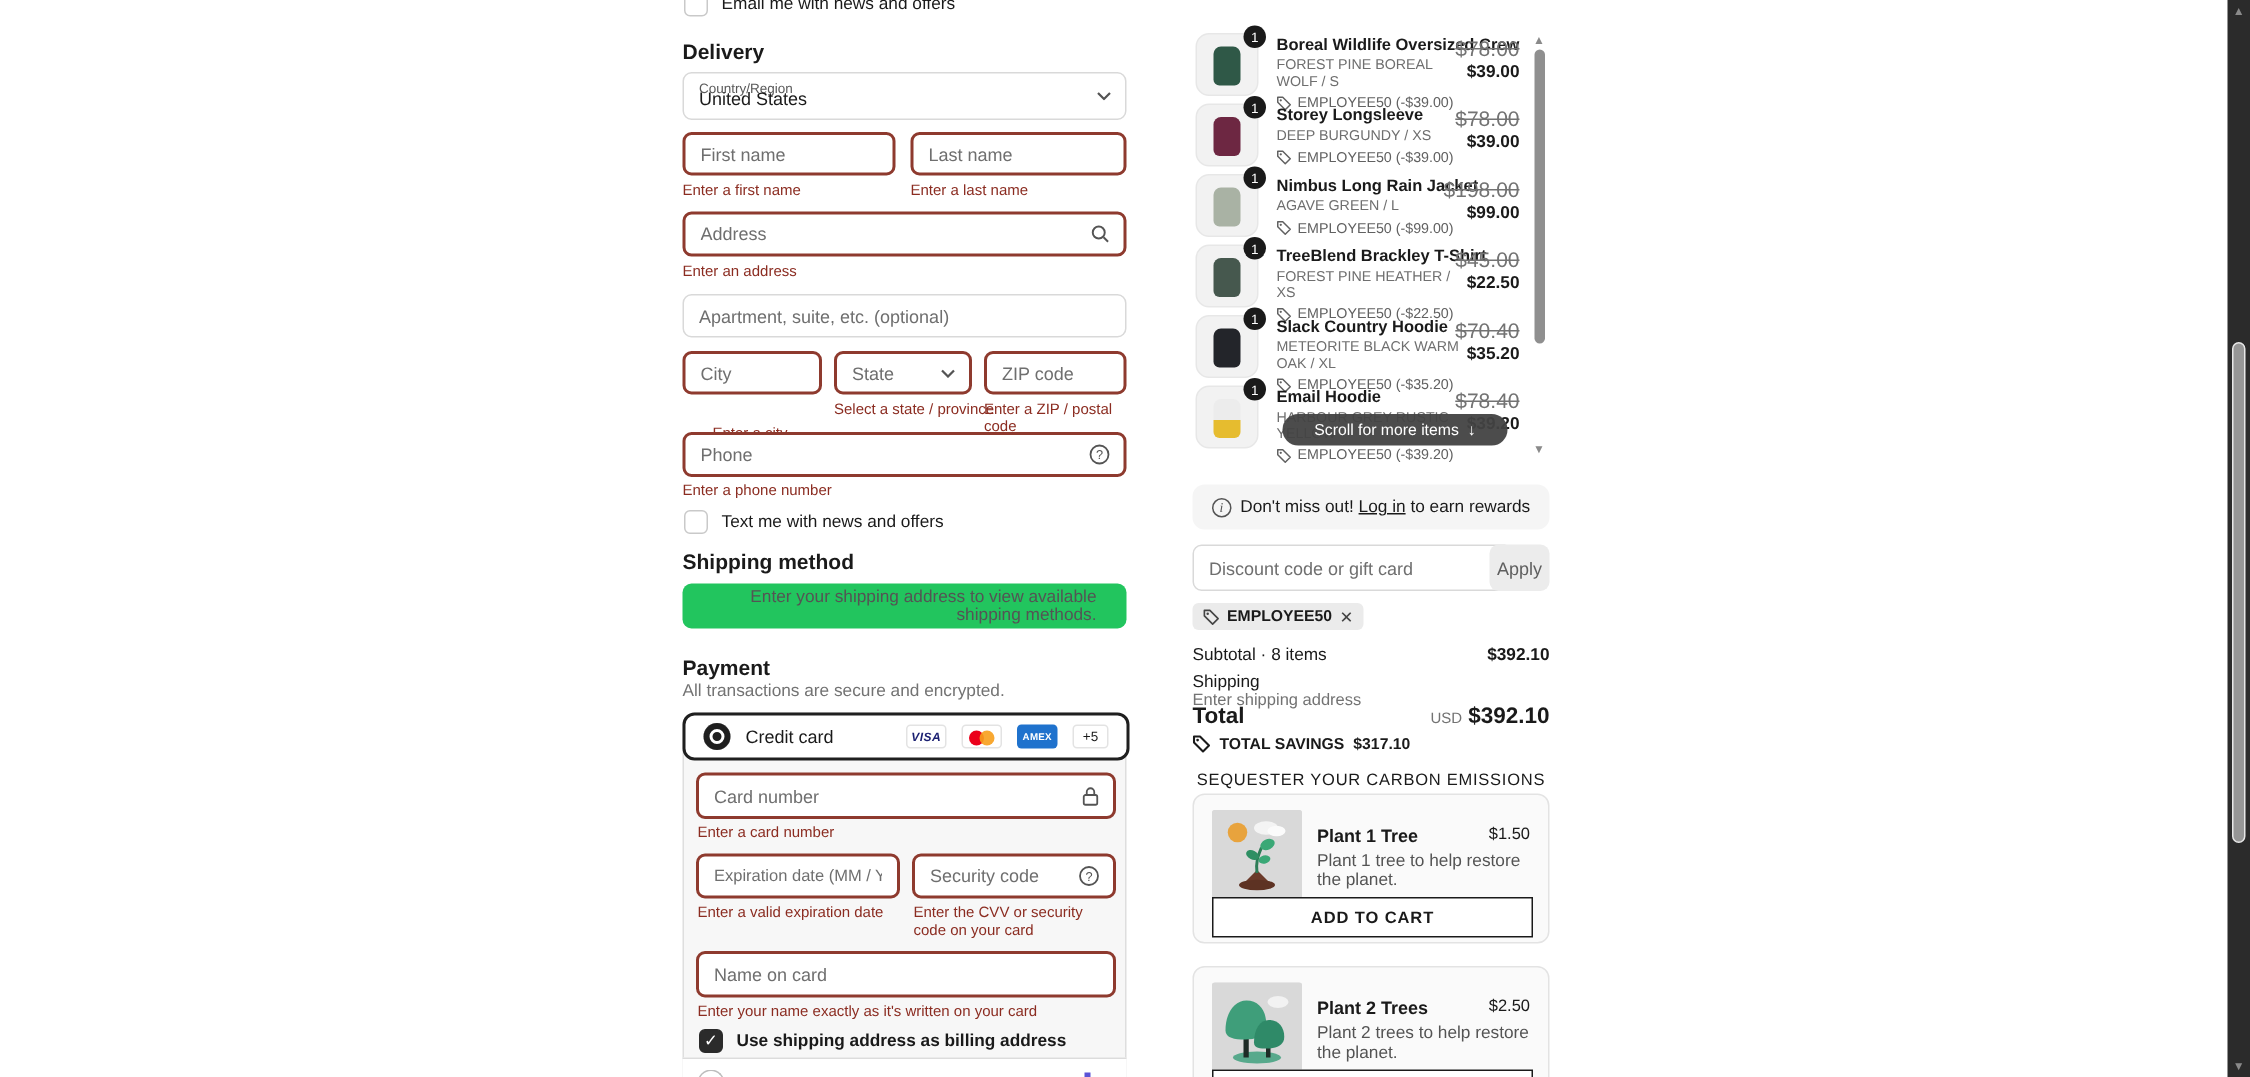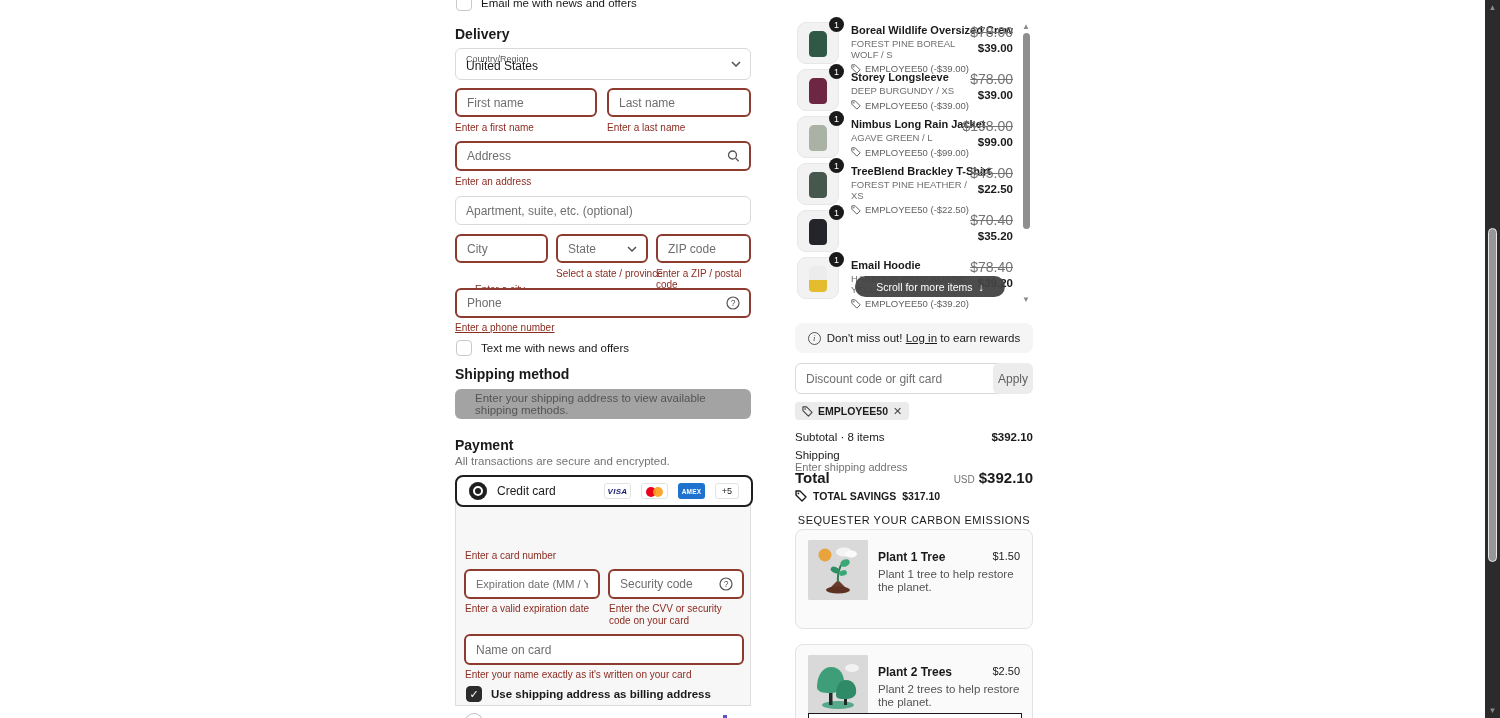--- a/index.html
+++ b/index.html
@@ -25,21 +25,21 @@
   .field .trail-icon { position:absolute; right:9px; top:50%; transform:translateY(-50%); color:#545454; display:flex; }
   .err-text { position:absolute; font-size:10px; color:#8b2c21; }
 
   .select-box { position:absolute; border:1px solid #d9d9d9; border-radius:6px; background:#fff; cursor:pointer; }
   .select-box.err { border:2px solid #8e3a2e; }
   .select-label { position:absolute; left:10px; top:5px; font-size:9px; color:#595959; }
   .select-value { position:absolute; left:10px; bottom:6px; font-size:12px; color:#1a1a1a; }
   .select-placeholder { position:absolute; left:10px; top:50%; transform:translateY(-50%); font-size:12px; color:#6f6f6f; }
   .chev { position:absolute; right:9px; top:50%; transform:translateY(-50%); color:#545454; }
 
-  .notice-box { position:absolute; background:#a3a3a3; border-radius:6px; display:flex; align-items:center; justify-content:center; font-size:11.5px; color:#545454; text-align:left; }
+  .notice-box { position:absolute; background:#22c55e; border-radius:6px; display:flex; align-items:center; justify-content:center; font-size:11.5px; color:#545454; text-align:right; }
 
   .sub-note { font-size:11.5px; color:#737373; }
 
   .pay-box { position:absolute; left:0; top:475px; width:296px; height:243px; background:#f7f7f7; border:1px solid #dedede; border-radius:8px 8px 0 0; }
   .pay-header { position:absolute; left:-1px; top:-1px; width:298px; height:32px; background:#fff; border:2px solid #1f1f1f; border-radius:8px; display:flex; align-items:center; padding:0 12px; gap:10px; }
   .radio-sel { width:18px; height:18px; border-radius:50%; background:#1f1f1f; box-shadow:inset 0 0 0 4px #1f1f1f, inset 0 0 0 6px #fff; flex:0 0 18px; }
   .pay-title { font-size:12px; color:#1a1a1a; flex:1; }
   .brand { height:16px; border-radius:3px; display:flex; align-items:center; justify-content:center; font-weight:700; }
   .brand.visa { width:27px; background:#fff; border:1px solid #e3e3e3; color:#1a1f71; font-size:8px; font-style:italic; letter-spacing:.3px; }
   .brand.mc { width:27px; background:#fff; border:1px solid #e3e3e3; position:relative; }
@@ -168,21 +168,21 @@
 
     <div class="field err" style="left:0; top:288px; width:296px; height:30px;">
       <input placeholder="Phone" style="">
       <span class="trail-icon">
         <svg width="14" height="14" viewBox="0 0 14 14">
             <circle cx="7" cy="7" r="6" fill="none" stroke="currentColor" stroke-width="1.2"></circle>
             <text x="7" y="10" text-anchor="middle" font-size="8.5" fill="currentColor" font-family="Liberation Sans,sans-serif">?</text>
           </svg>
       </span>
     </div>
-    <div class="err-text" style="left:0; top:322px;text-decoration:underline;">Enter a phone number</div>
+    <div class="err-text" style="left:0; top:322px;">Enter a phone number</div>
 
     <label class="check-row abs" style="left:1px; top:340px;">
       <span class="checkbox"></span>
       <span class="check-label">Text me with news and offers</span>
     </label>
 
     <h2 class="section abs" style="left:0; top:366px;">Shipping method</h2>
     <div class="notice-box" style="left:0; top:389px; width:296px; height:30px; padding:0 20px;">Enter your shipping address to view available shipping methods.</div>
 
     <h2 class="section abs" style="left:0; top:437px;">Payment</h2>
@@ -194,20 +194,29 @@
         <span class="pay-title">Credit card</span>
         <span class="brand visa">VISA</span>
         <span class="brand mc">
             <i class="r"></i>
             <i class="o"></i>
           </span>
         <span class="brand amex">AMEX</span>
         <span class="brand more">+5</span>
       </div>
 
+      <div class="field err" style="left:8px; top:39px; width:280px; height:31px;">
+        <input placeholder="Card number" style="">
+        <span class="trail-icon">
+          <svg width="12" height="14" viewBox="0 0 12 14">
+              <rect x="1.5" y="6" width="9" height="6.5" rx="1.2" fill="none" stroke="currentColor" stroke-width="1.2"></rect>
+              <path d="M3.5 6V4a2.5 2.5 0 0 1 5 0v2" fill="none" stroke="currentColor" stroke-width="1.2"></path>
+            </svg>
+        </span>
+      </div>
       <div class="err-text" style="left:9px; top:74px;">Enter a card number</div>
 
       <div class="field err" style="left:8px; top:93px; width:136px; height:30px;">
         <input style="font-size: 11px;" placeholder="Expiration date (MM / YY)">
       </div>
       <div class="field err" style="left:152px; top:93px; width:136px; height:30px;">
         <input placeholder="Security code" style="">
         <span class="trail-icon">
           <svg width="14" height="14" viewBox="0 0 14 14">
               <circle cx="7" cy="7" r="6" fill="none" stroke="currentColor" stroke-width="1.2"></circle>
@@ -319,20 +328,31 @@
           </div>
           <div class="item-prices">
             <div class="item-orig">$45.00</div>
             <div class="item-price">$22.50</div>
           </div>
         </div>
         <div class="cart-item" style="top: 210px;">
           <div class="thumb">
             <div class="blob" style="background:#23252a;"></div>
             <span class="qty-badge">1</span>
+          </div>
+          <div class="item-info">
+            <div class="item-name">Slack Country Hoodie</div>
+            <div class="item-variant">METEORITE BLACK WARM OAK / XL</div>
+            <div class="item-discount">
+              <svg width="10" height="10" viewBox="0 0 12 12">
+                <path d="M1 5V1h4l6 6-4 4z" fill="none" stroke="#616161" stroke-width="1.2" stroke-linejoin="round"></path>
+                <circle cx="3.4" cy="3.4" r="0.9" fill="#616161"></circle>
+              </svg>
+              <span>EMPLOYEE50 (-$35.20)</span>
+            </div>
           </div>
           <div class="item-prices">
             <div class="item-orig">$70.40</div>
             <div class="item-price">$35.20</div>
           </div>
         </div>
         <div class="cart-item" style="top: 257px;">
           <div class="thumb">
             <div class="blob" style="background:linear-gradient(to bottom,#ececec 55%,#e6bc2f 55%);"></div>
             <span class="qty-badge">1</span>
@@ -421,20 +441,21 @@
             <ellipse cx="30" cy="50" rx="12" ry="3.5" fill="#5d3223"></ellipse>
             <path d="M30 42 C29 34 31 30 33 25" fill="none" stroke="#2e7d57" stroke-width="2"></path>
             <ellipse cx="37" cy="23" rx="5" ry="3.5" fill="#3aa876" transform="rotate(-25 37 23)"></ellipse>
             <ellipse cx="27" cy="30" rx="4.5" ry="3" fill="#2e8f63" transform="rotate(25 27 30)"></ellipse>
             <ellipse cx="35" cy="33" rx="4" ry="2.7" fill="#3aa876" transform="rotate(-15 35 33)"></ellipse>
           </svg>
       </div>
       <div class="offer-name">Plant 1 Tree</div>
       <div class="offer-price">$1.50</div>
       <div class="offer-desc">Plant 1 tree to help restore the planet.</div>
+      <button class="offer-cta">ADD TO CART</button>
     </div>
 
     <div class="offer-card" style="top:644px;">
       <div class="offer-img">
         <svg width="60" height="60" viewBox="0 0 60 60">
             <rect width="60" height="60" fill="#d9d9d9"></rect>
             <ellipse cx="44" cy="13" rx="7" ry="4" fill="#f2f2f2"></ellipse>
             <ellipse cx="30" cy="50" rx="16" ry="4" fill="#57a98c"></ellipse>
             <rect x="21" y="34" width="3.5" height="16" fill="#1e2b26"></rect>
             <rect x="36" y="38" width="3" height="12" fill="#1e2b26"></rect>

